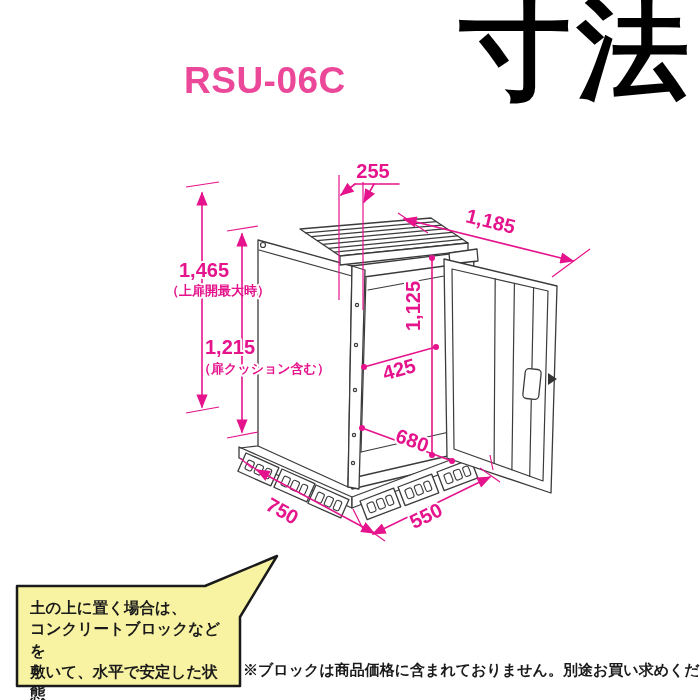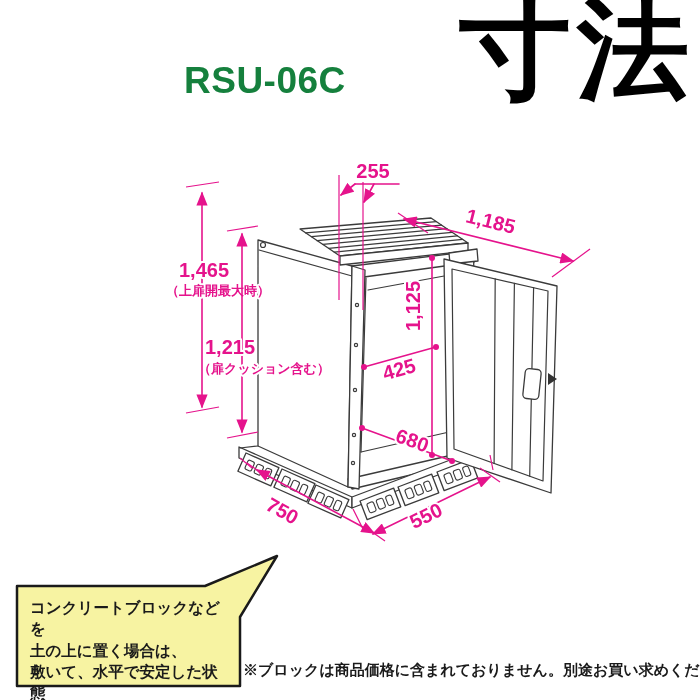--- a/index.html
+++ b/index.html
@@ -1,21 +1,21 @@
 <!DOCTYPE html>
 <html><head>
 <meta charset="utf-8">
 <style>
   html,body{margin:0;padding:0;}
   body{width:700px;height:700px;position:relative;background:#ffffff;overflow:hidden;
        font-family:"Liberation Sans",sans-serif;}
   .abs{position:absolute;}
   #title{right:5px;top:-14px;font-family:"DejaVu Serif","Liberation Serif",serif;
          font-size:112px;font-weight:900;color:#000;letter-spacing:6px;line-height:1.1;}
-  #model{left:184px;top:60px;font-size:37px;font-weight:bold;color:#15803d;letter-spacing:.5px;}
+  #model{left:184px;top:60px;font-size:37px;font-weight:bold;color:#ec4899;letter-spacing:.5px;}
   #diagram-svg{left:0;top:0;}
   #callout-text{left:30px;top:597px;width:202px;font-size:15.5px;font-weight:bold;
                 color:#1a1a1a;line-height:1.38;}
   #footnote{left:243px;top:661px;font-size:15px;font-weight:bold;color:#1a1a1a;white-space:nowrap;}
   .fw{fill:#ffffff;stroke:#3b3b3b;stroke-width:1.3;stroke-linejoin:round;}
   .ln{fill:none;stroke:#3b3b3b;stroke-width:1.2;stroke-linejoin:round;stroke-linecap:round;}
   .pk{fill:none;stroke:#E5138C;stroke-width:1.6;stroke-linecap:round;}
   .pkthin{fill:none;stroke:#E5138C;stroke-width:1.2;}
   .pkf{fill:#E5138C;stroke:none;}
   text.dim{fill:#E5138C;font-family:"Liberation Sans",sans-serif;font-size:20px;font-weight:bold;
@@ -204,19 +204,19 @@
     <line class="pkthin" x1="480" y1="468" x2="500" y2="482"></line>
     <line class="pkthin" x1="490" y1="455" x2="493" y2="470"></line>
     <line class="pk" x1="373" y1="534" x2="490" y2="477" marker-start="url(#pa)" marker-end="url(#pa)"></line>
     <text class="dim" x="429" y="522" transform="rotate(-26 429 522)">550</text>
   </g>
 
   <path d="M17,586 L205,586 L277,556 L240,617 L240,686 L17,686 Z" fill="#F7F3A2" stroke="#1a1a1a" stroke-width="2.5" stroke-linejoin="round"></path>
 </svg>
 
 <div id="callout-text" class="abs">
+  <div>土の上に置く場合は、</div>
   <div>コンクリートブロックなどを</div>
-  <div>土の上に置く場合は、</div>
   <div>敷いて、水平で安定した状態</div>
 
 </div>
 
 <div id="footnote" class="abs">※ブロックは商品価格に含まれておりません。別途お買い求めください。</div>
 
 </body></html>

